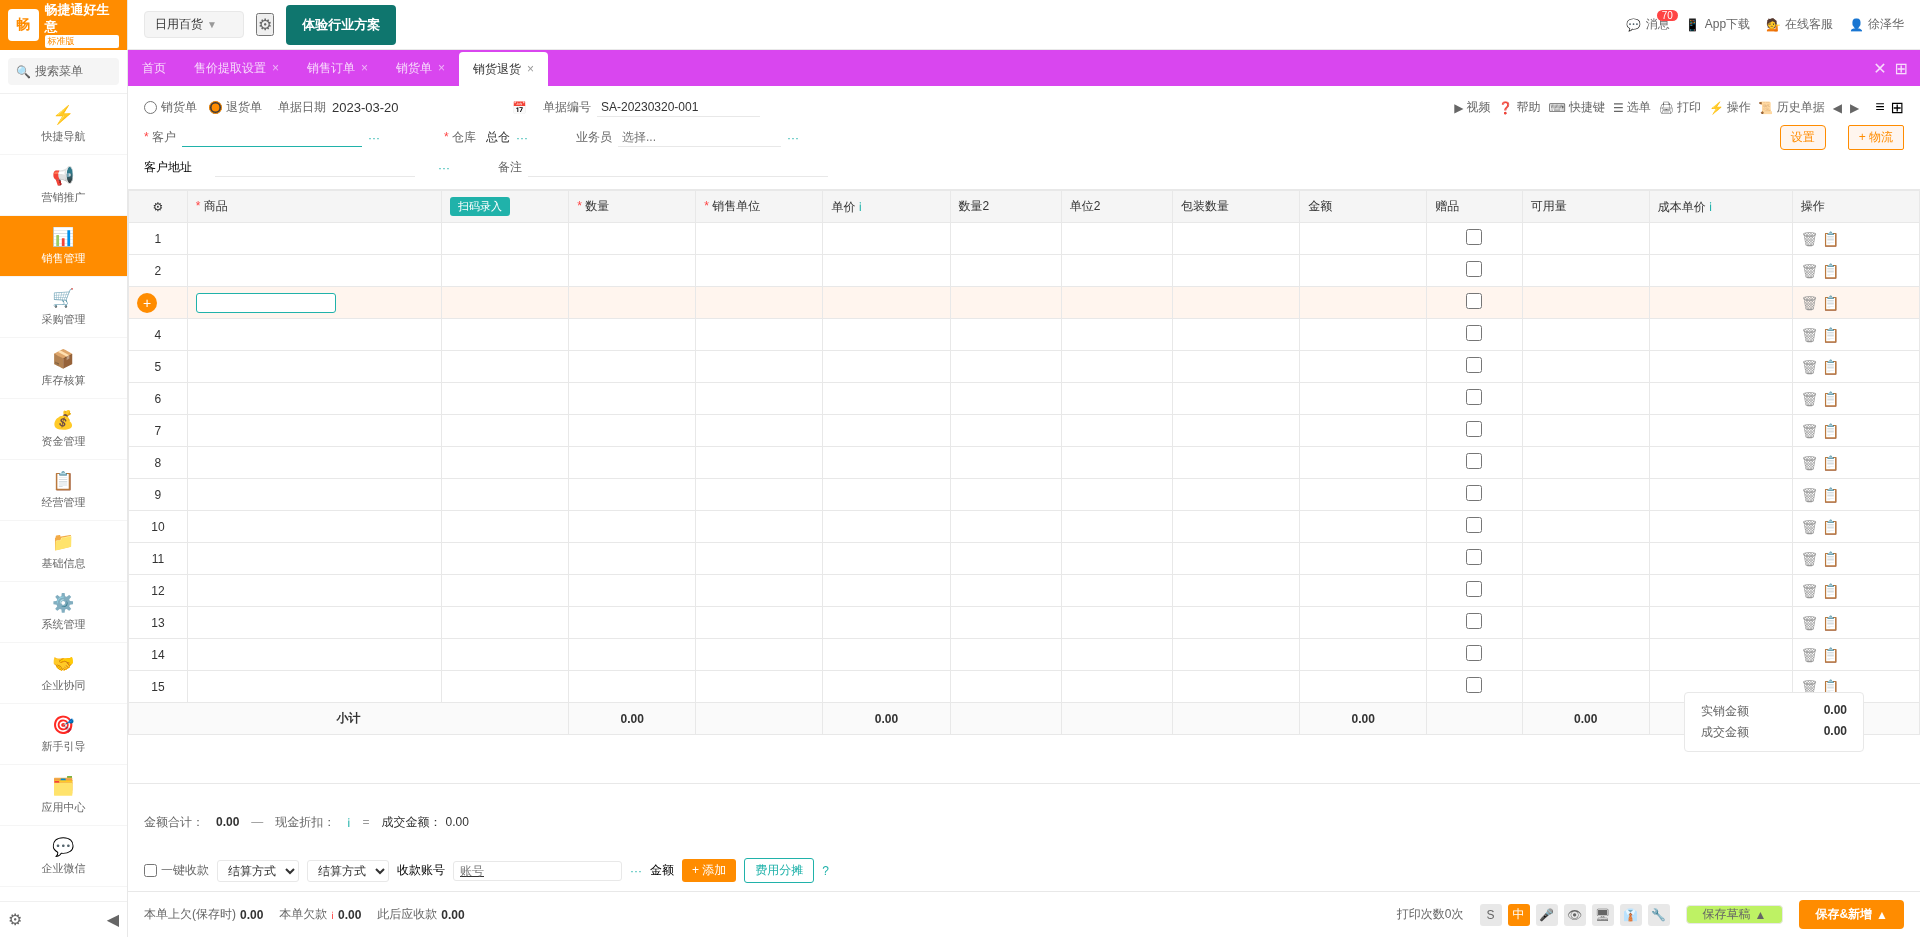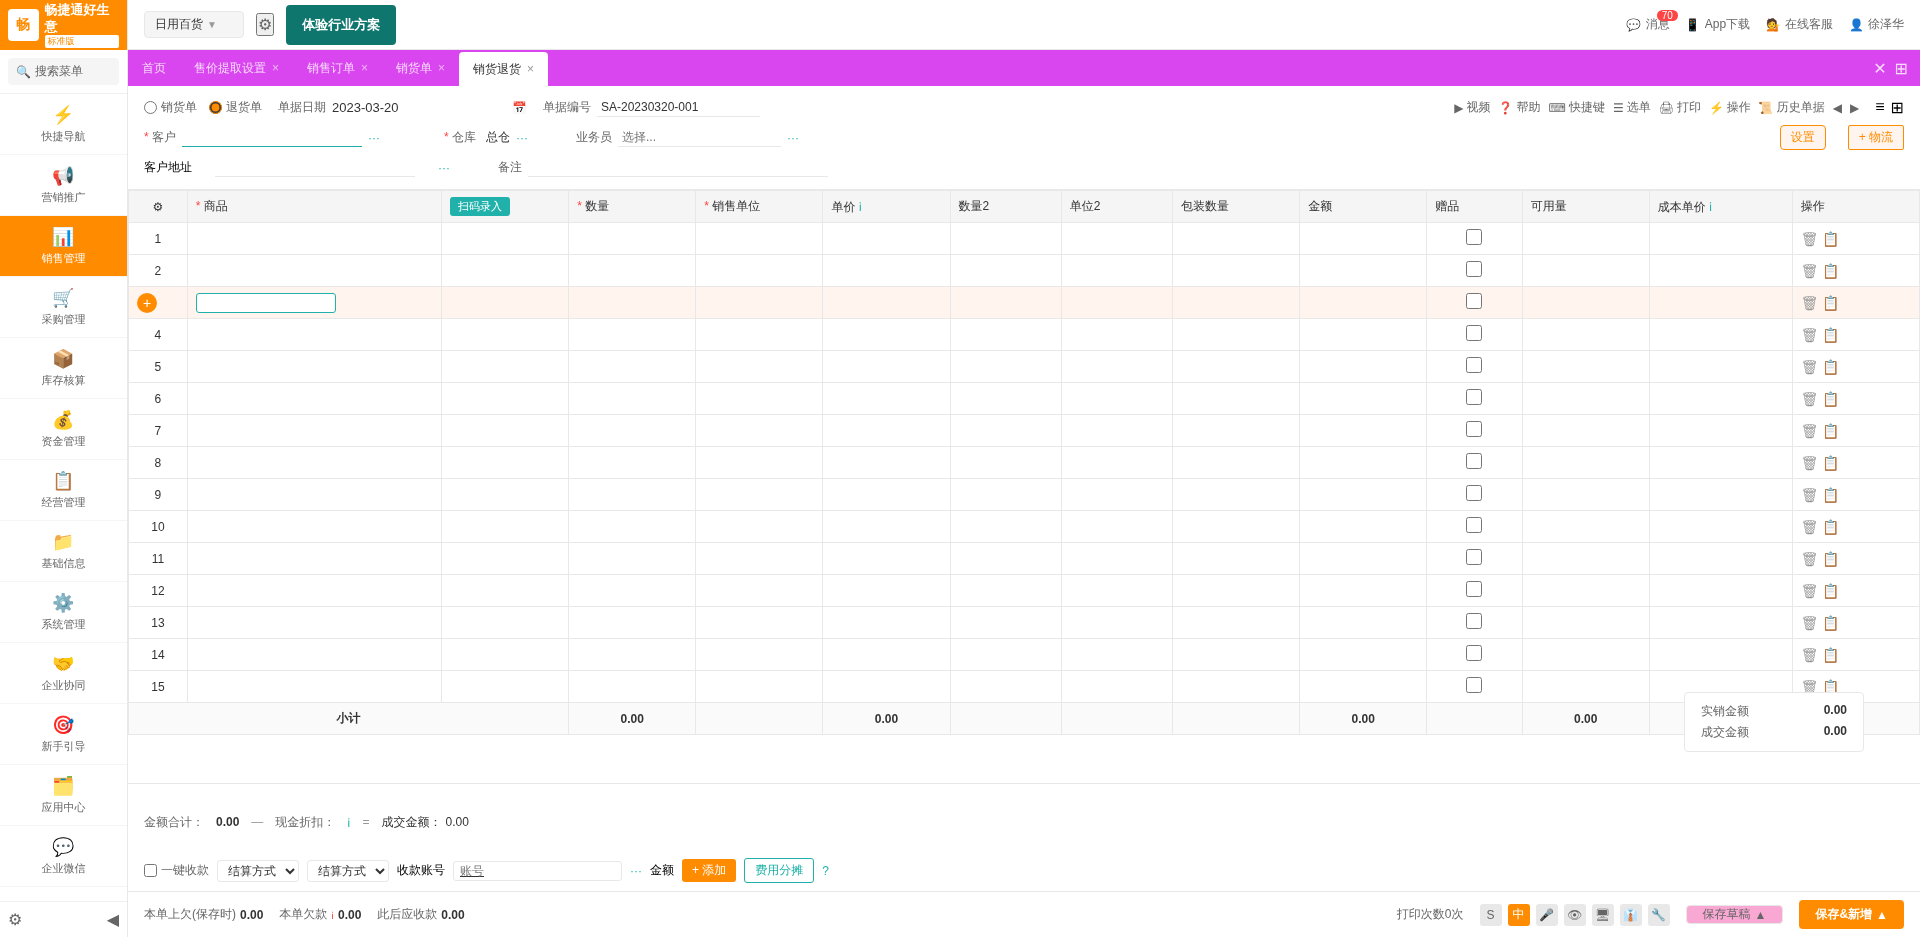--- a/index.html
+++ b/index.html
@@ -98,21 +98,21 @@
     .split-btn { background: #fff; border: 1px solid #20b2aa; color: #20b2aa; border-radius: 3px; padding: 3px 10px; cursor: pointer; }
 
     
     .bottom-bar { background: #fff; border-top: 1px solid #e8e8e8; padding: 8px 16px; display: flex; align-items: center; gap: 16px; flex-shrink: 0; }
     .bottom-info { display: flex; align-items: center; gap: 4px; color: #666; }
     .bottom-info-val { color: #333; font-weight: bold; }
     .bottom-spacer { flex: 1; }
     .print-info { color: #666; }
     .status-icons { display: flex; align-items: center; gap: 6px; }
     .status-icon { width: 22px; height: 22px; border-radius: 3px; display: flex; align-items: center; justify-content: center; font-size: 12px; cursor: pointer; }
-    .btn-save-draft { background: #f9a8d4; border: 1px solid #e8e8e8; color: #666; border-radius: 4px; padding: 0 16px; cursor: pointer; display: flex; align-items: center; gap: 4px; }
+    .btn-save-draft { background: #bef264; border: 1px solid #e8e8e8; color: #666; border-radius: 4px; padding: 0 16px; cursor: pointer; display: flex; align-items: center; gap: 4px; }
     .btn-save-new { background: #ff8c00; border: none; color: #fff; border-radius: 4px; padding: 6px 16px; cursor: pointer; display: flex; align-items: center; gap: 4px; font-weight: bold; }
 
     
     .summary-box { position: absolute; right: 40px; bottom: 100px; background: #fff; border: 1px solid #e8e8e8; border-radius: 4px; padding: 10px 16px; min-width: 180px; }
     .summary-row { display: flex; justify-content: space-between; gap: 20px; margin-bottom: 4px; color: #666; }
     .summary-row:last-child { margin-bottom: 0; }
     .summary-val { color: #333; font-weight: bold; }
 
     .info-icon { color: #20b2aa; cursor: pointer; }
     .calendar-icon { color: #666; cursor: pointer; }

